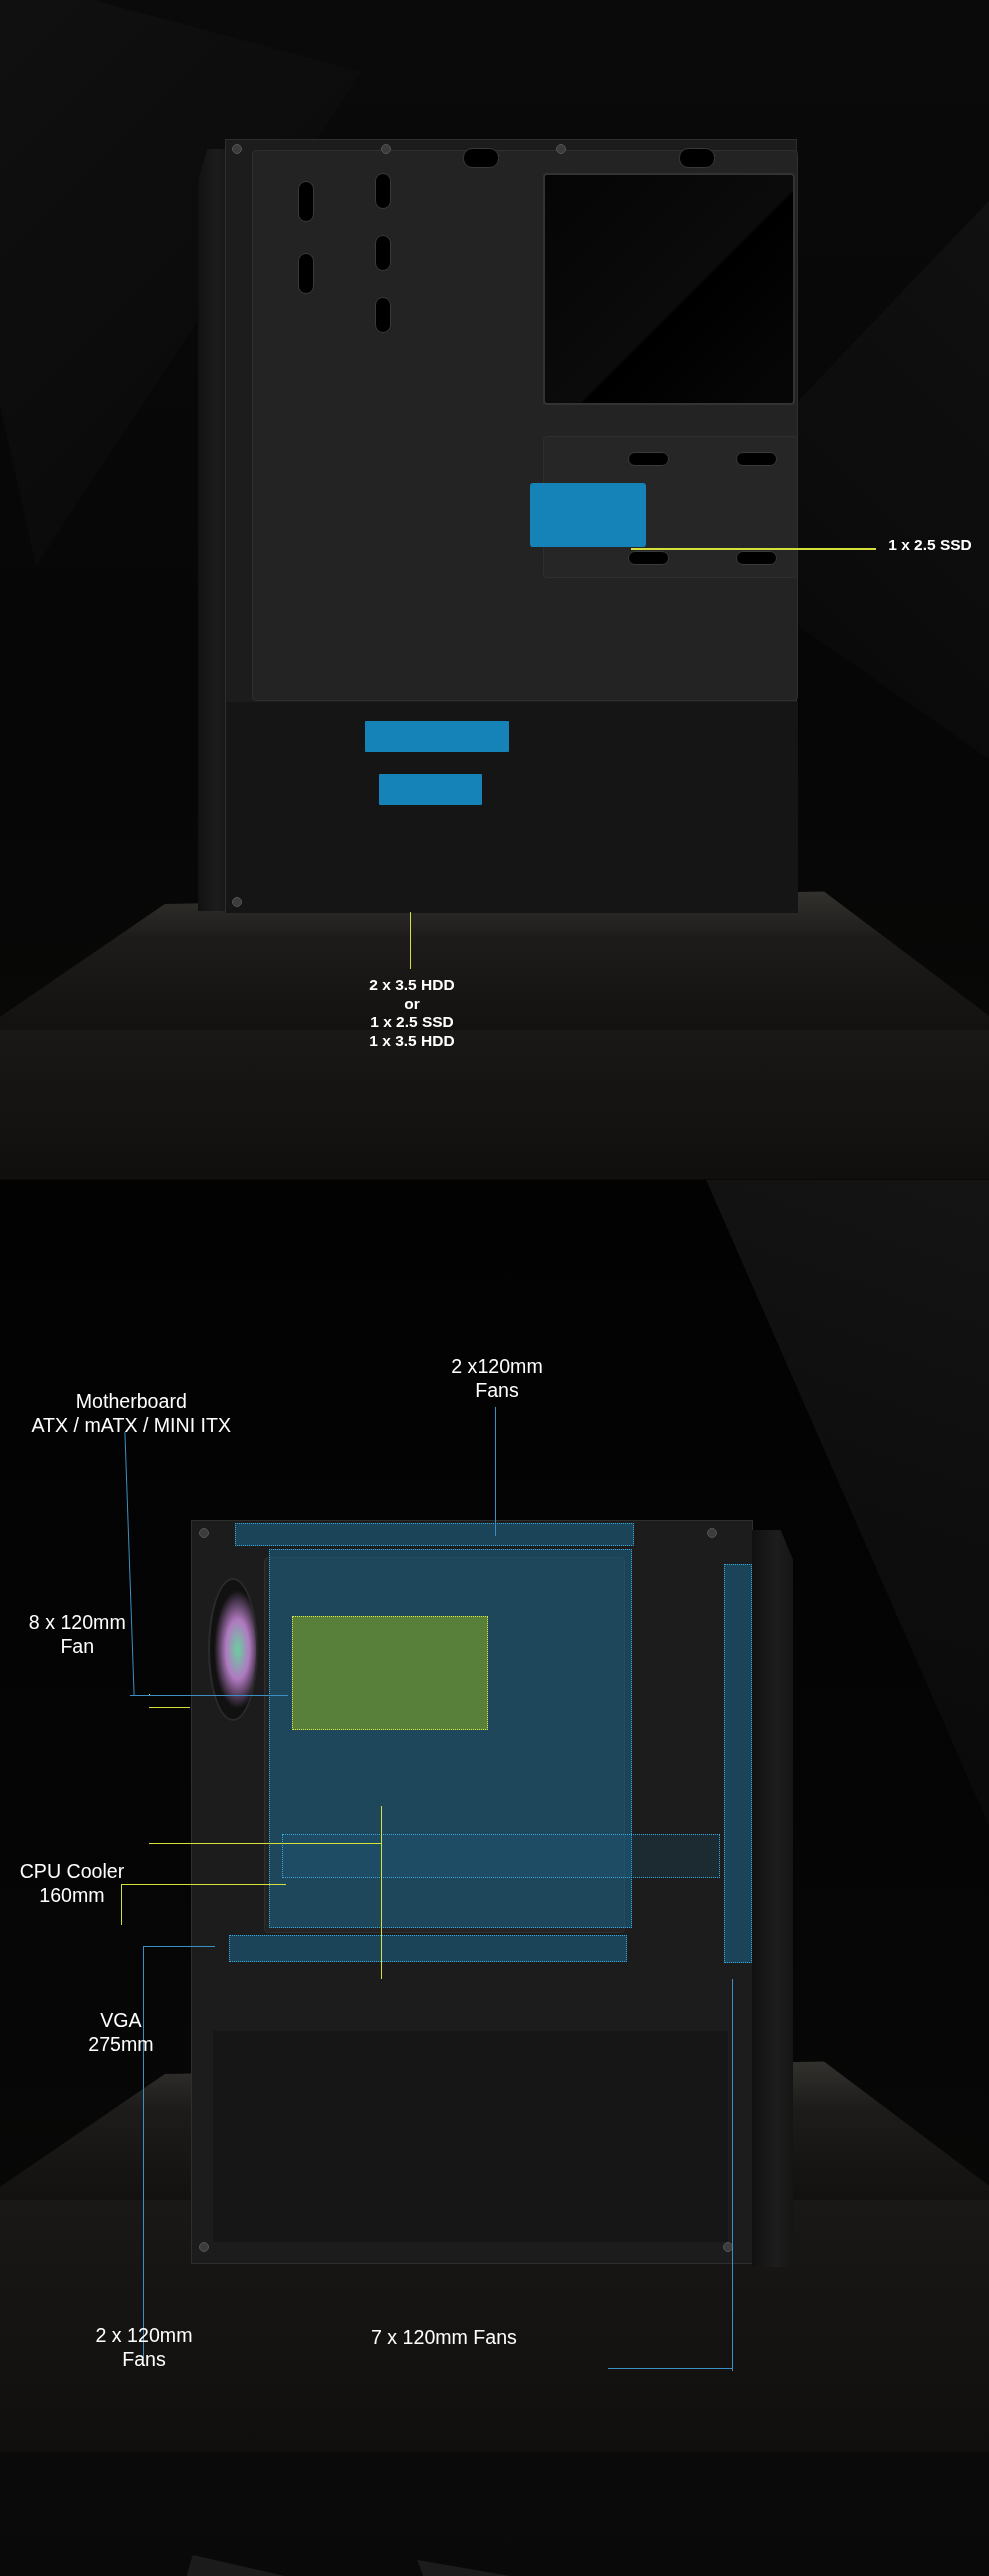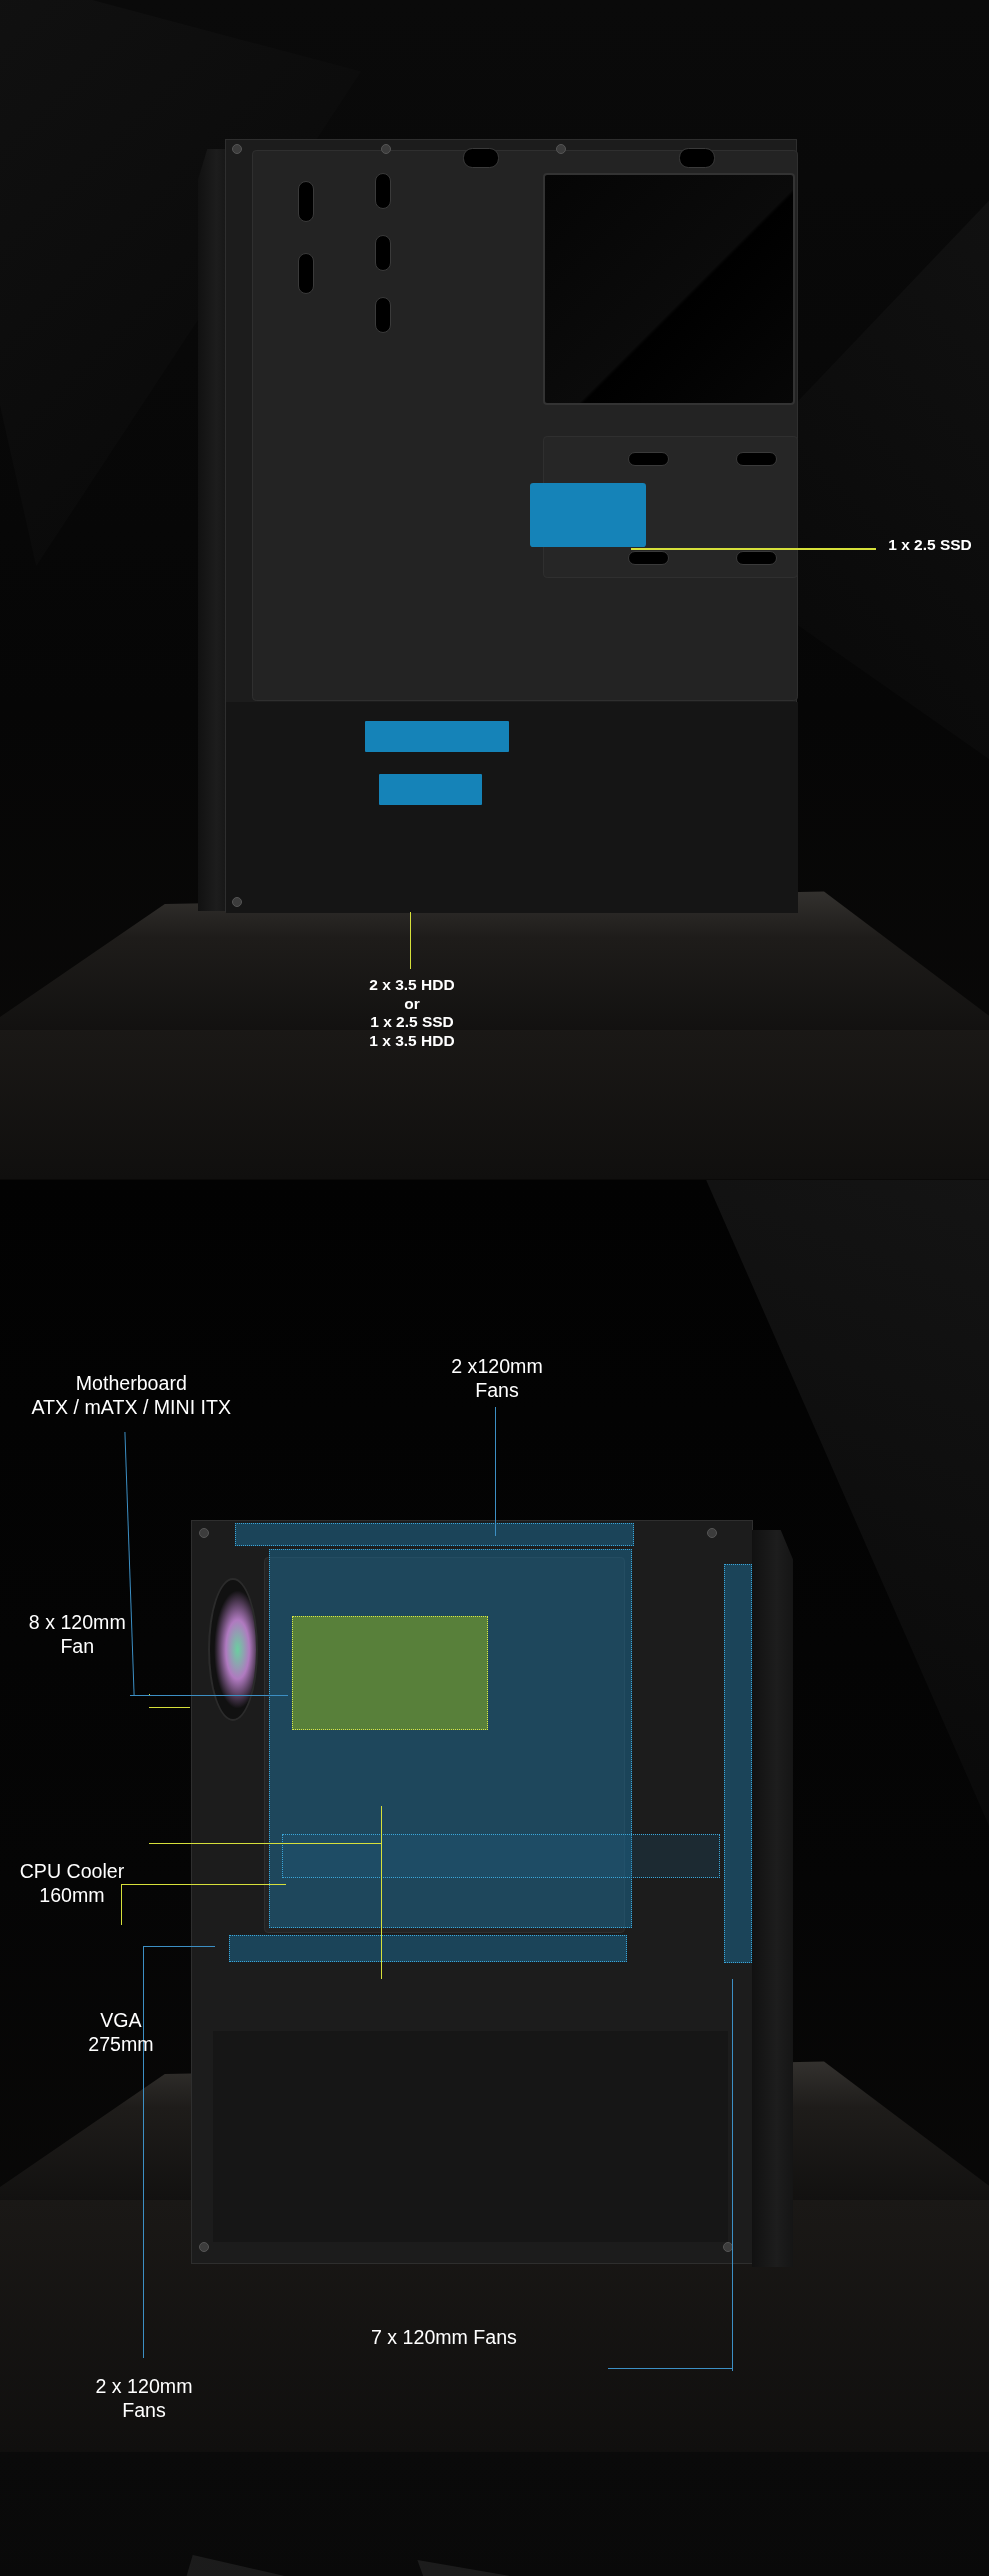--- a/index.html
+++ b/index.html
@@ -103,31 +103,31 @@
   <div class="line-y" style="left:149px;top:527px;width:41px;height:1px;"></div>
   <div class="line-y" style="left:381px;top:626px;width:1px;height:173px;"></div>
   <div class="line-y" style="left:149px;top:663px;width:233px;height:1px;"></div>
   <div class="line-y" style="left:121px;top:704px;width:1px;height:41px;"></div>
   <div class="line-y" style="left:121px;top:704px;width:165px;height:1px;"></div>
   <div class="line-b" style="left:143px;top:766px;width:1px;height:412px;"></div>
   <div class="line-b" style="left:143px;top:766px;width:72px;height:1px;"></div>
   <div class="line-b" style="left:732px;top:799px;width:1px;height:392px;"></div>
   <div class="line-b" style="left:608px;top:1188px;width:125px;height:1px;"></div>
 
-  <div class="label lbl-reg" style="left:10.3px;top:192px;width:242px;">Motherboard
+  <div class="label lbl-reg" style="left:10.3px;top:210px;width:242px;">Motherboard
 ATX / mATX / MINI ITX</div>
   <div class="label lbl-reg" style="left:412px;top:175px;width:170px;">2 x120mm
 Fans</div>
   <div class="label lbl-reg" style="left:10.3px;top:431px;width:134px;">8 x 120mm
 Fan</div>
   <div class="label lbl-reg" style="left:0;top:680px;width:144px;">CPU Cooler
 160mm</div>
   <div class="label lbl-reg" style="left:67px;top:829px;width:108px;">VGA
 275mm</div>
-  <div class="label lbl-reg" style="left:77px;top:1195px;width:134px;text-align:center;">2 x 120mm
+  <div class="label lbl-reg" style="left:77px;top:1144px;width:134px;text-align:center;">2 x 120mm
 Fans</div>
   <div class="label lbl-reg" style="left:371px;top:1146px;width:237px;text-align:left;">7 x 120mm Fans</div>
 </div>
 
 <div class="section s3">
 
   <div class="poly" style="left:113px;top:103px;width:319px;height:685px;background:linear-gradient(180deg,rgba(40,40,40,0.6),rgba(20,20,20,0.8));clip-path:polygon(25% 0,100% 8%,60% 100%,15% 97%,0 40%);"></div>
 
   <div class="poly" style="left:299px;top:108px;width:592px;height:685px;background:linear-gradient(160deg,#1d1d1d 0%,#141414 60%,#0e0e0e 100%);clip-path:polygon(20% 0,100% 12%,68% 100%,0 100%,25% 12%);"></div>
 

